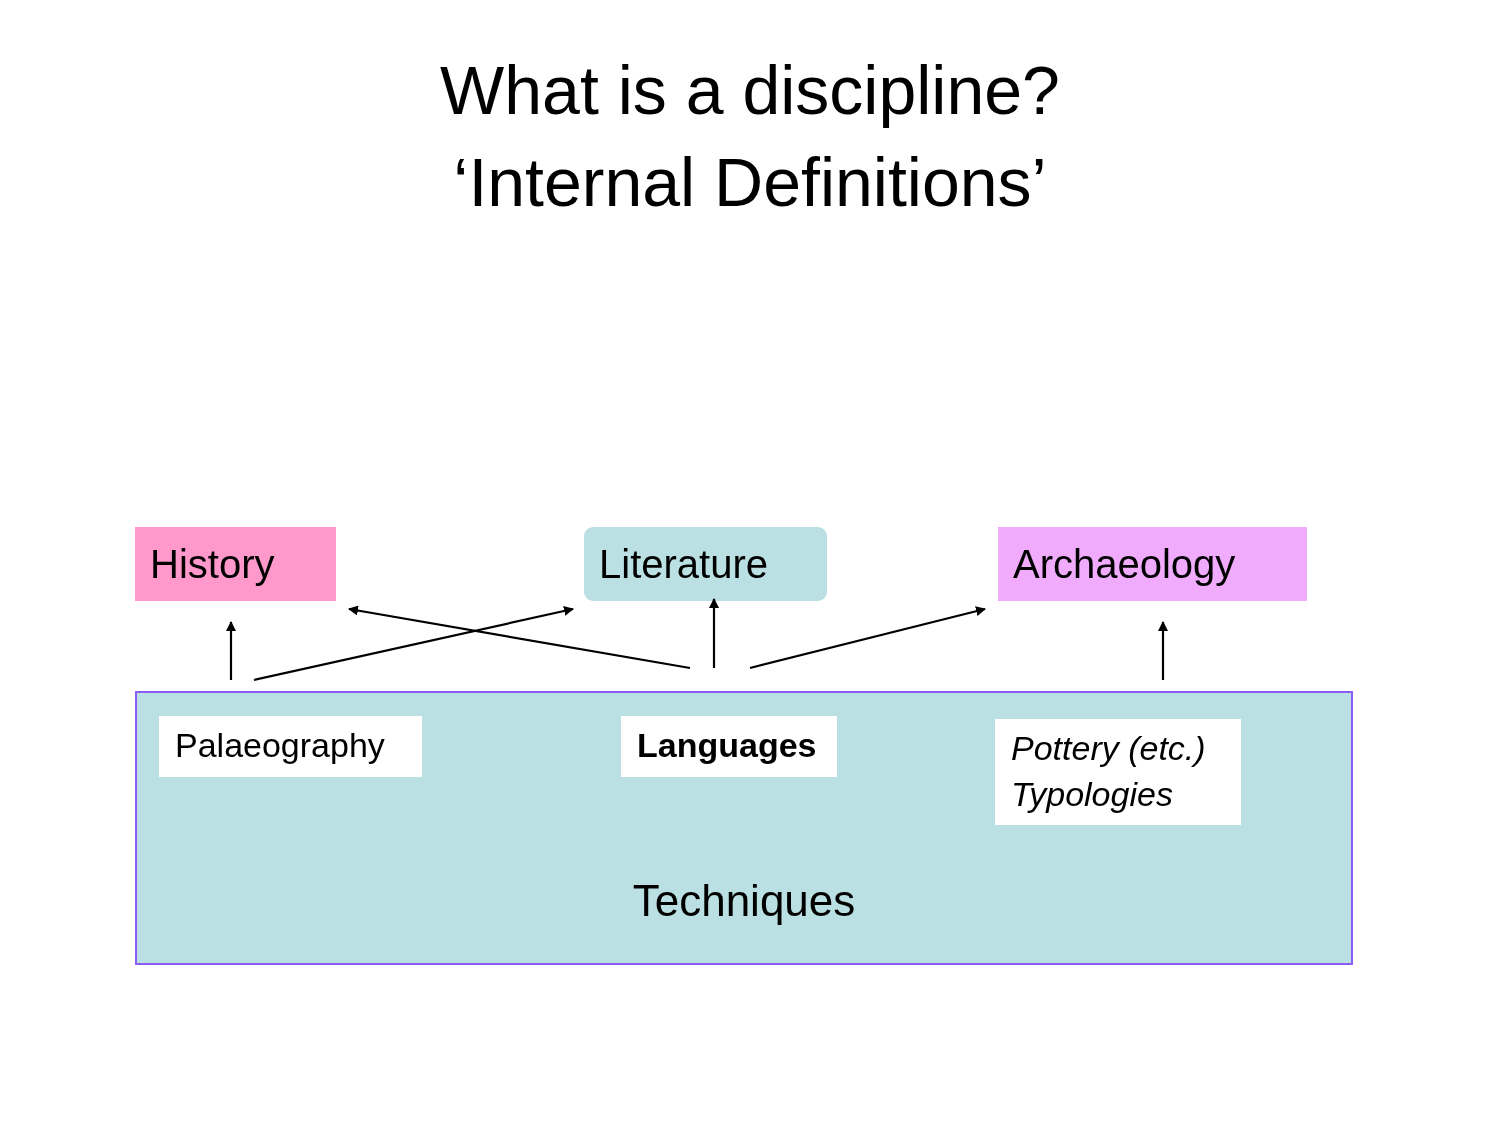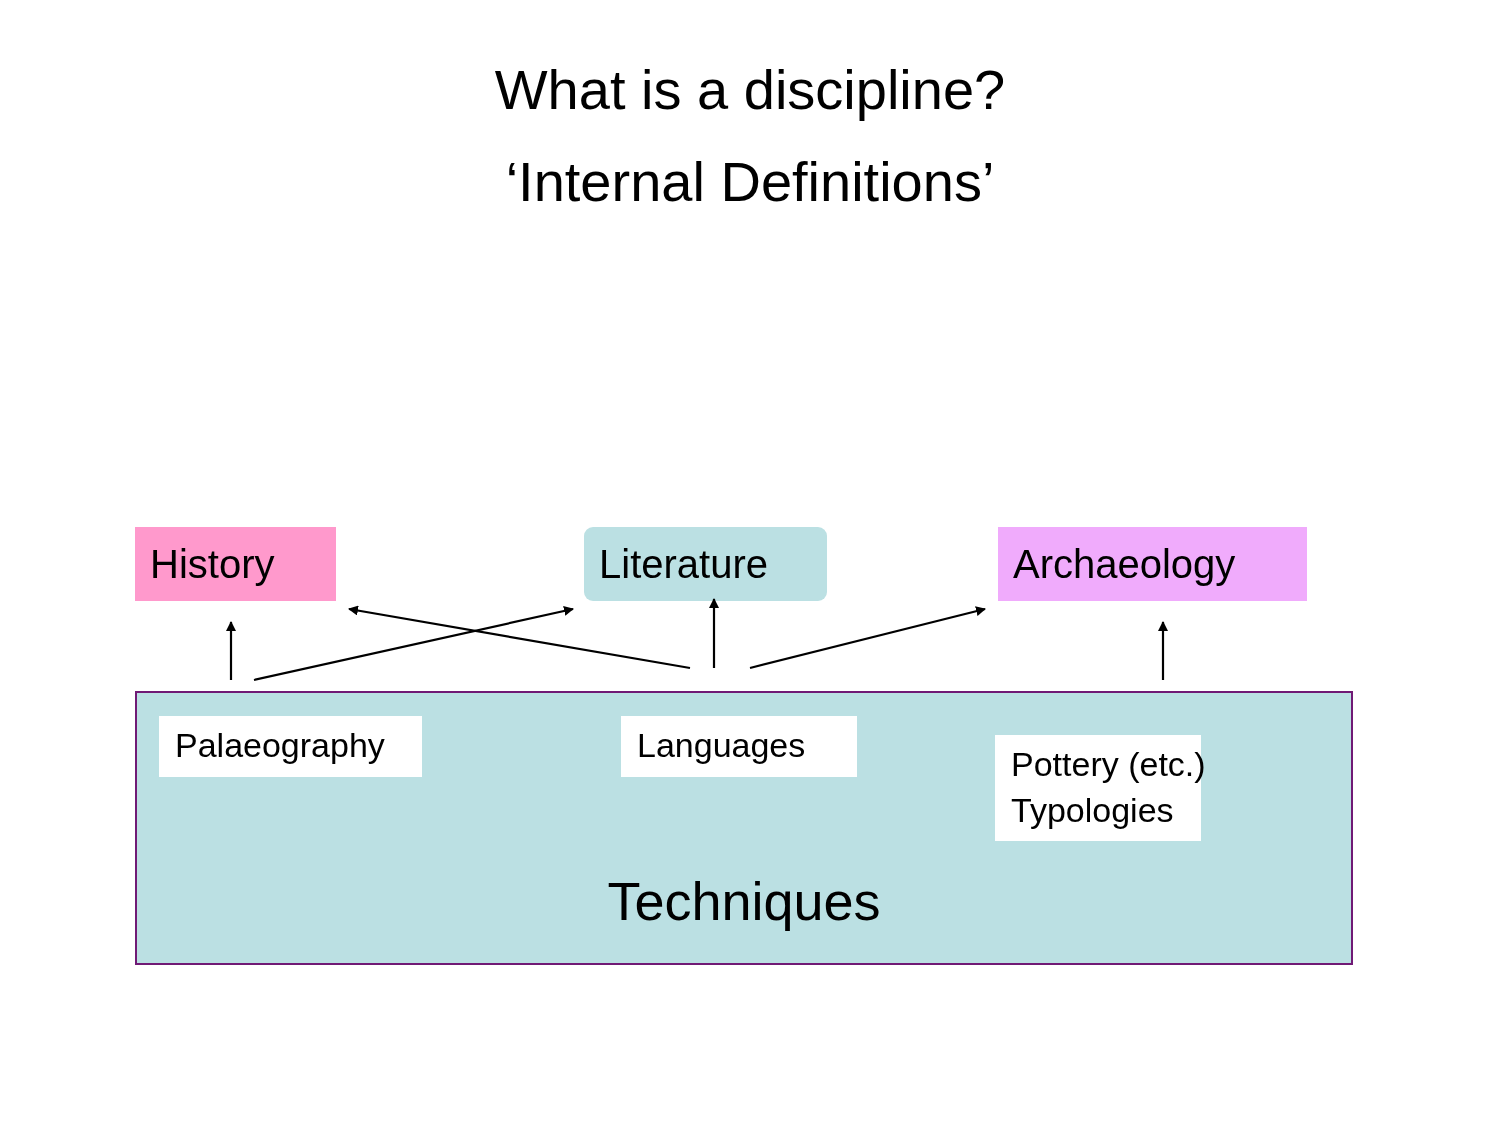--- a/index.html
+++ b/index.html
@@ -1,31 +1,31 @@
 <!DOCTYPE html>
 <html><head>
 <meta charset="utf-8">
 <style>
   html, body { margin:0; padding:0; }
   body { width:1500px; height:1125px; background:#ffffff; position:relative; overflow:hidden;
          font-family:"Liberation Sans", sans-serif; color:#000; }
-  .title { position:absolute; left:0; width:1500px; text-align:center; font-size:56px; line-height:92px; }
+  .title { position:absolute; left:0; width:1500px; text-align:center; font-size:68px; line-height:92px; }
   #t1 { top:44px; }
   #t2 { top:136px; }
   .disc { position:absolute; font-size:40px; line-height:74px; height:74px; padding:0 15px; box-sizing:border-box; white-space:nowrap; }
   #history { left:135px; top:527px; width:201px; }
   #literature { left:584px; top:527px; width:243px;border-radius:9px; }
   #archaeology { left:998px; top:527px; width:309px; }
   #techbox { position:absolute; left:135px; top:691px; width:1218px; height:274px; box-sizing:border-box;
-             border:2px solid #701a75; }
+             border:2px solid #8b5cf6; }
   .tech { position:absolute; background:#fff; font-size:34px; line-height:46px; padding:6px 16px; box-sizing:border-box; white-space:nowrap; }
   #palaeo { left:22px; top:23px; width:263px; height:61px; }
-  #lang { left:484px; top:23px; width:236px; height:61px; }
-  #pottery { left:858px; top:42px; width:206px; height:106px; }
-  #techlabel { position:absolute; left:0; width:100%; top:176px; text-align:center; font-size:54px; line-height:64px; }
+  #lang { left:484px; top:23px; width:216px; height:61px;font-weight:bold; }
+  #pottery { left:858px; top:26px; width:246px; height:106px;font-style:italic; }
+  #techlabel { position:absolute; left:0; width:100%; top:176px; text-align:center; font-size:44px; line-height:64px; }
   svg#arrows { position:absolute; left:0; top:0; width:1500px; height:1125px; pointer-events:none; }
 </style>
 </head>
 <body>
 
 <div id="t1" class="title">What is a discipline?</div>
 <div id="t2" class="title">‘Internal Definitions’</div>
 
 <div id="history" class="disc" style="background:#ff99cc">History</div>
 <div id="literature" class="disc" style="background:#bbe0e3">Literature</div>

